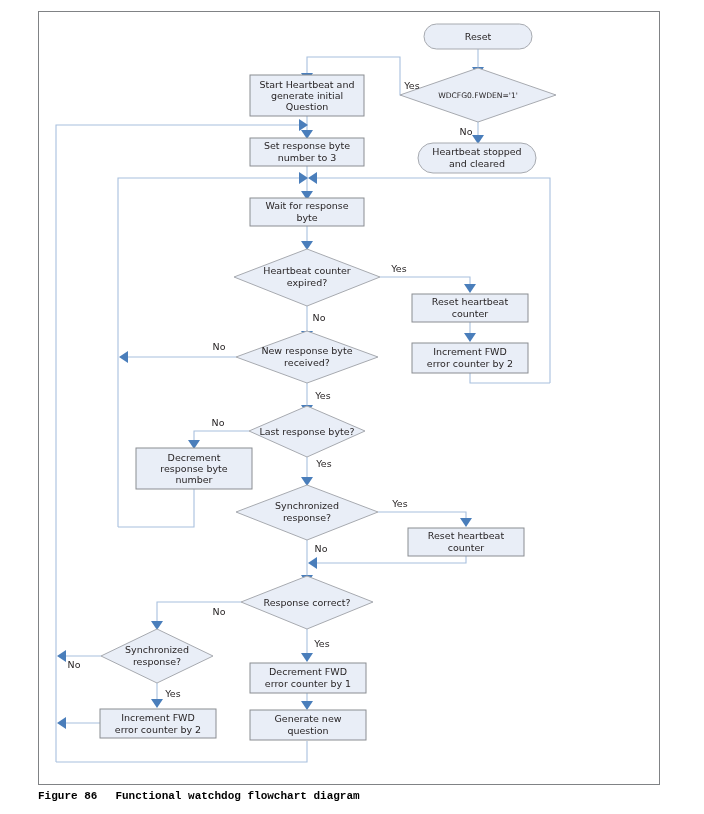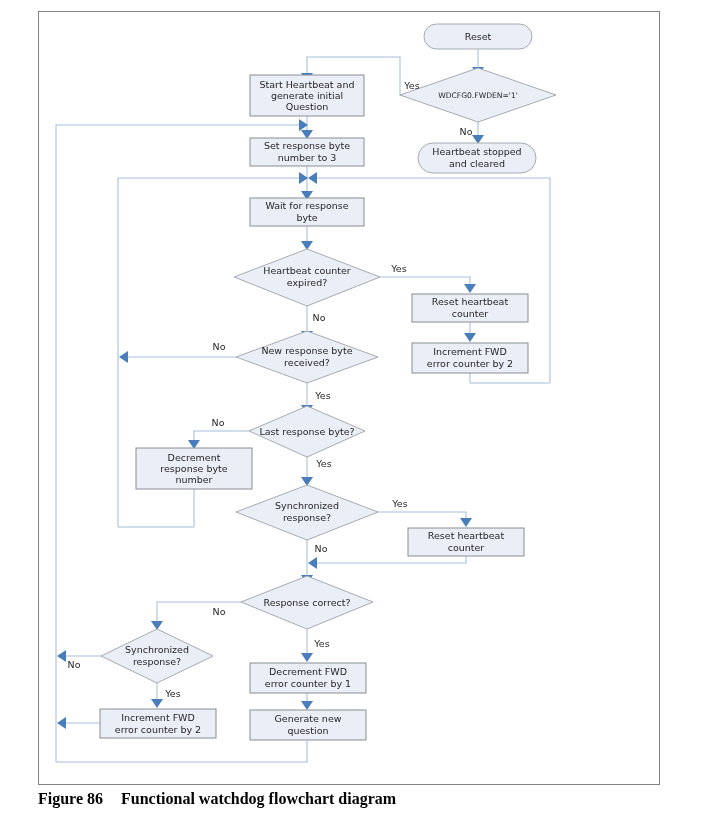--- a/index.html
+++ b/index.html
@@ -75,22 +75,22 @@
     fill: none;
   }
   .conn-head {
     fill: #4a7ebb;
   }
   #caption {
     position: absolute;
     left: 38px;
     top: 790px;
     width: 600px;
-    font-family: Liberation Serif, serif;
-    font-size: 16px;
+    font-family: Liberation Mono, monospace;
+    font-size: 11px;
     font-weight: bold;
     color: #000000;
     white-space: nowrap;
   }
   #caption .cap-num { margin-right: 18px; }
 </style>
 </head>
 <body>
 
 <div id="page">

